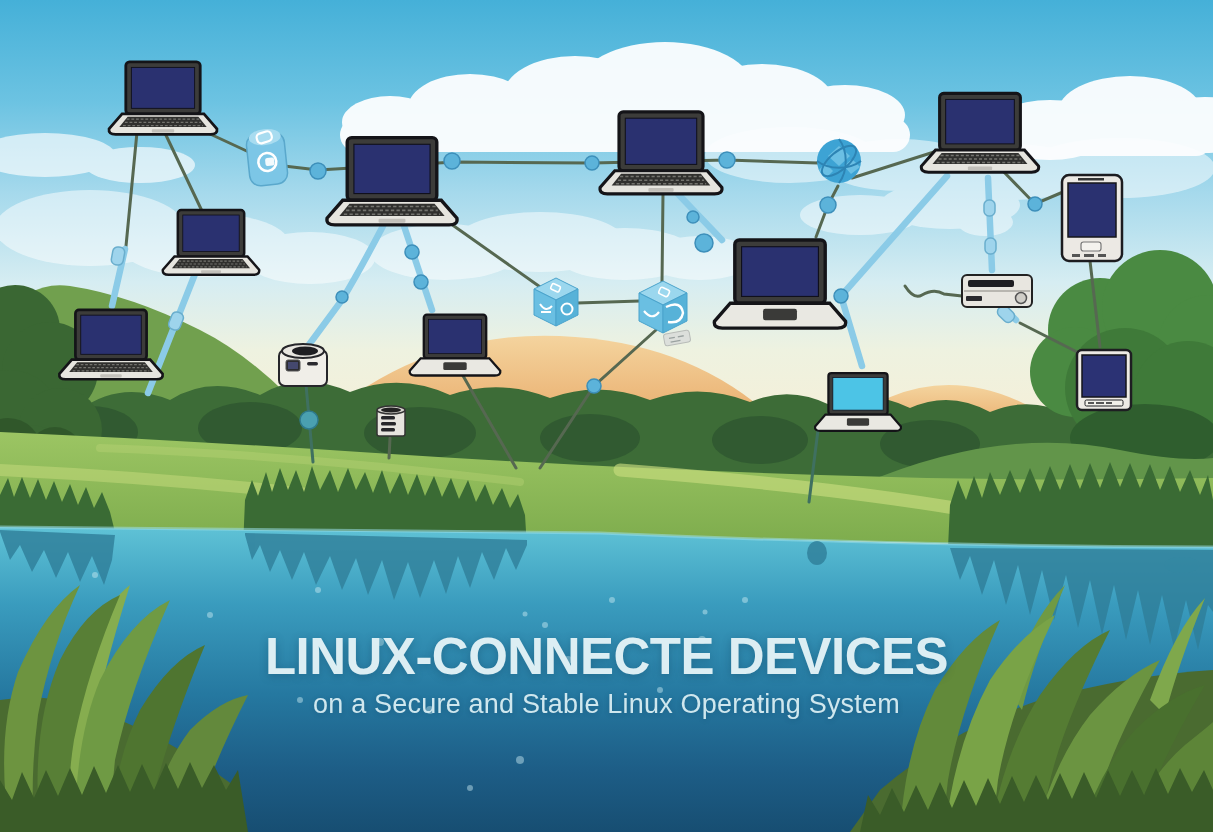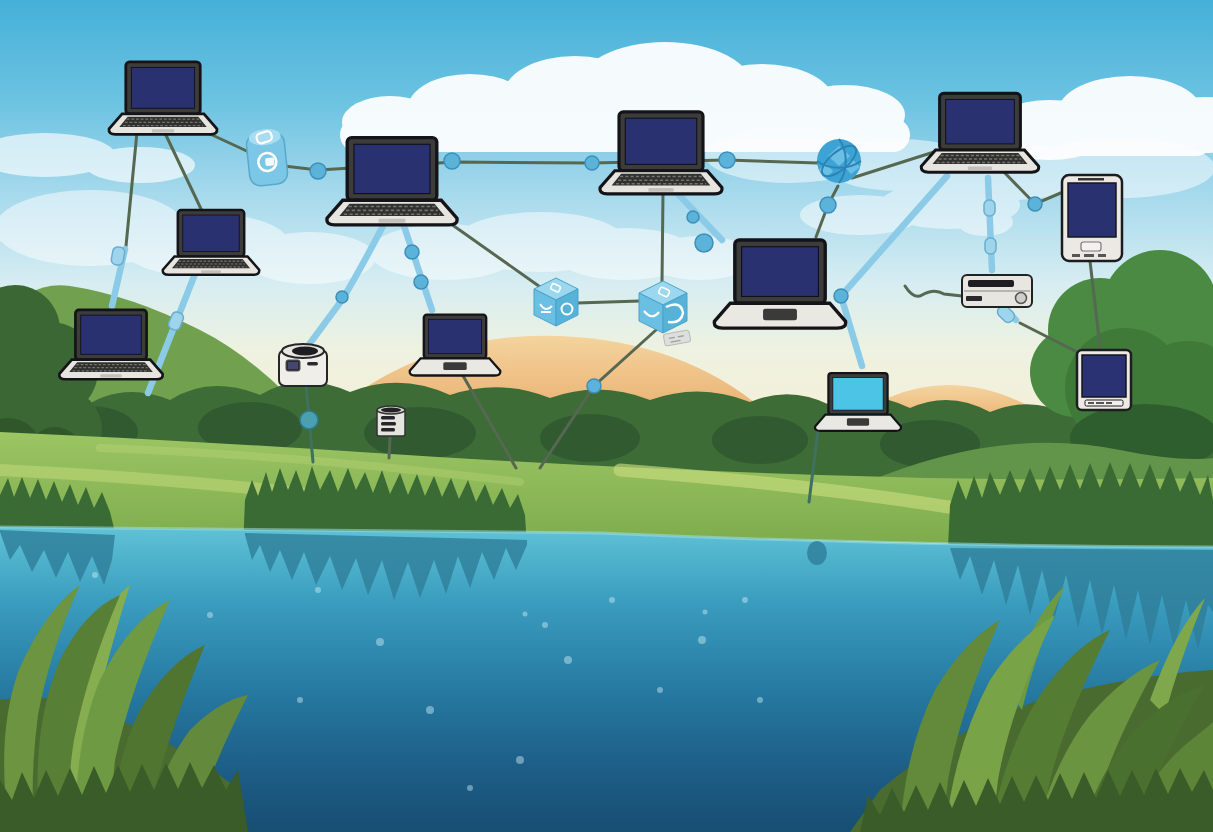--- a/index.html
+++ b/index.html
@@ -379,13 +379,17 @@
     <path d="M900,832 Q905,750 935,690 Q965,640 1000,620 Q960,710 948,780 L942,832 Z" fill="#628a3a"></path>
     <path d="M945,832 Q955,745 990,680 Q1020,635 1055,615 Q1010,710 998,780 L992,832 Z" fill="#79a347"></path>
     <path d="M990,832 Q1005,750 1040,695 Q1075,645 1110,630 Q1060,730 1048,790 L1040,832 Z" fill="#557c33"></path>
     <path d="M1035,832 Q1055,760 1090,715 Q1125,675 1160,660 Q1110,750 1098,800 L1092,832 Z" fill="#6b9441"></path>
     <path d="M1080,832 Q1100,770 1135,730 Q1170,695 1205,685 Q1155,770 1144,815 L1138,832 Z" fill="#49702e"></path>
     <path d="M1125,832 Q1150,775 1185,745 Q1210,725 1213,722 L1213,832 Z" fill="#5d8538"></path>
     <path d="M860,832 L868,795 L880,815 L892,788 L904,812 L916,785 L928,810 L940,782 L952,808 L964,780 L976,806 L988,778 L1000,804 L1012,776 L1024,802 L1036,775 L1048,800 L1060,773 L1072,799 L1084,772 L1096,798 L1108,770 L1120,796 L1132,770 L1144,795 L1156,768 L1168,794 L1180,768 L1192,792 L1204,770 L1213,790 L1213,832 Z" fill="#3a5c28"></path>
   </g>
 </svg>
 
+<div class="title-block">
+  <div class="main-title">LINUX-CONNECTE DEVICES</div>
+  <div class="subtitle">on a Secure and Stable Linux Operating System</div>
 </div>
+</div>
 
 </body></html>

